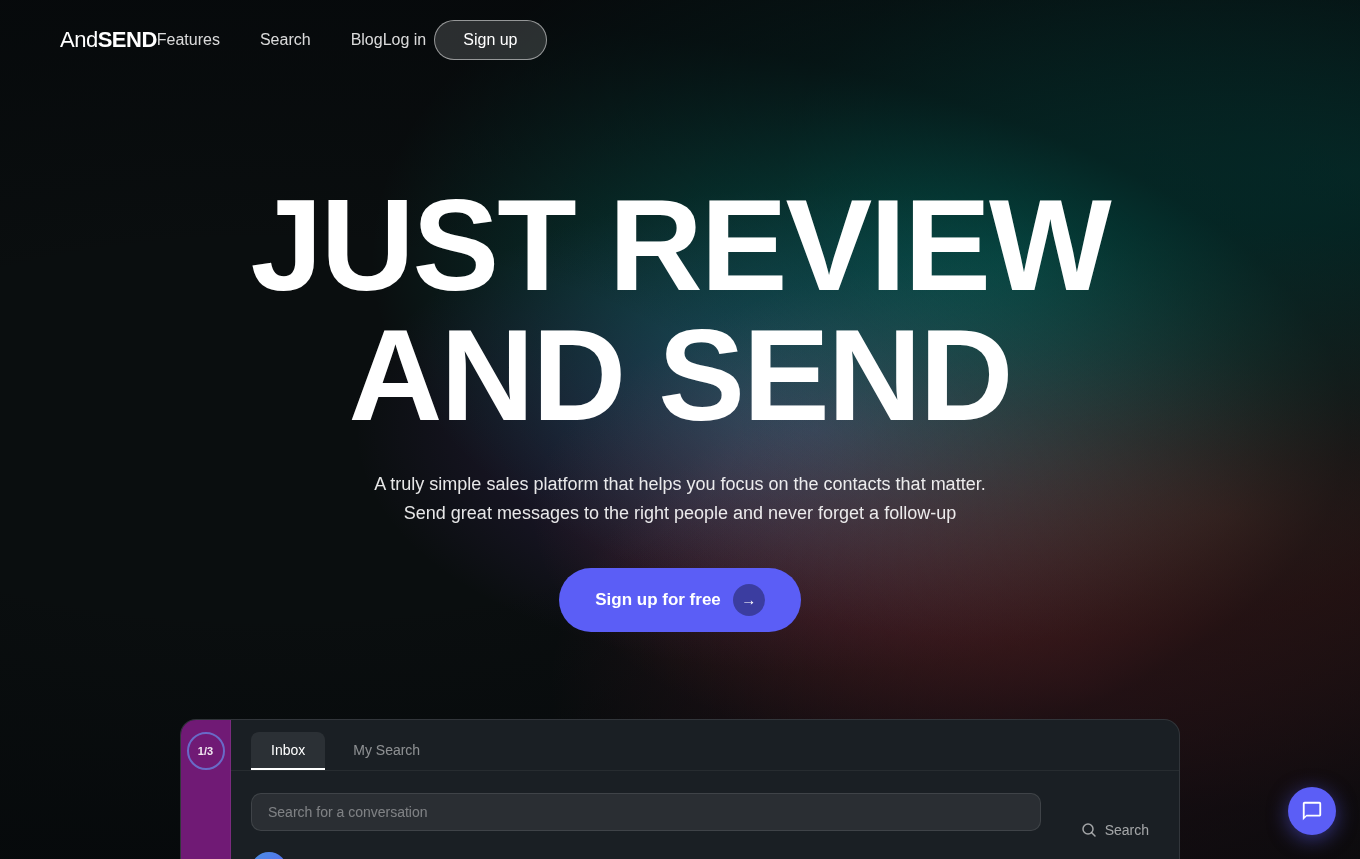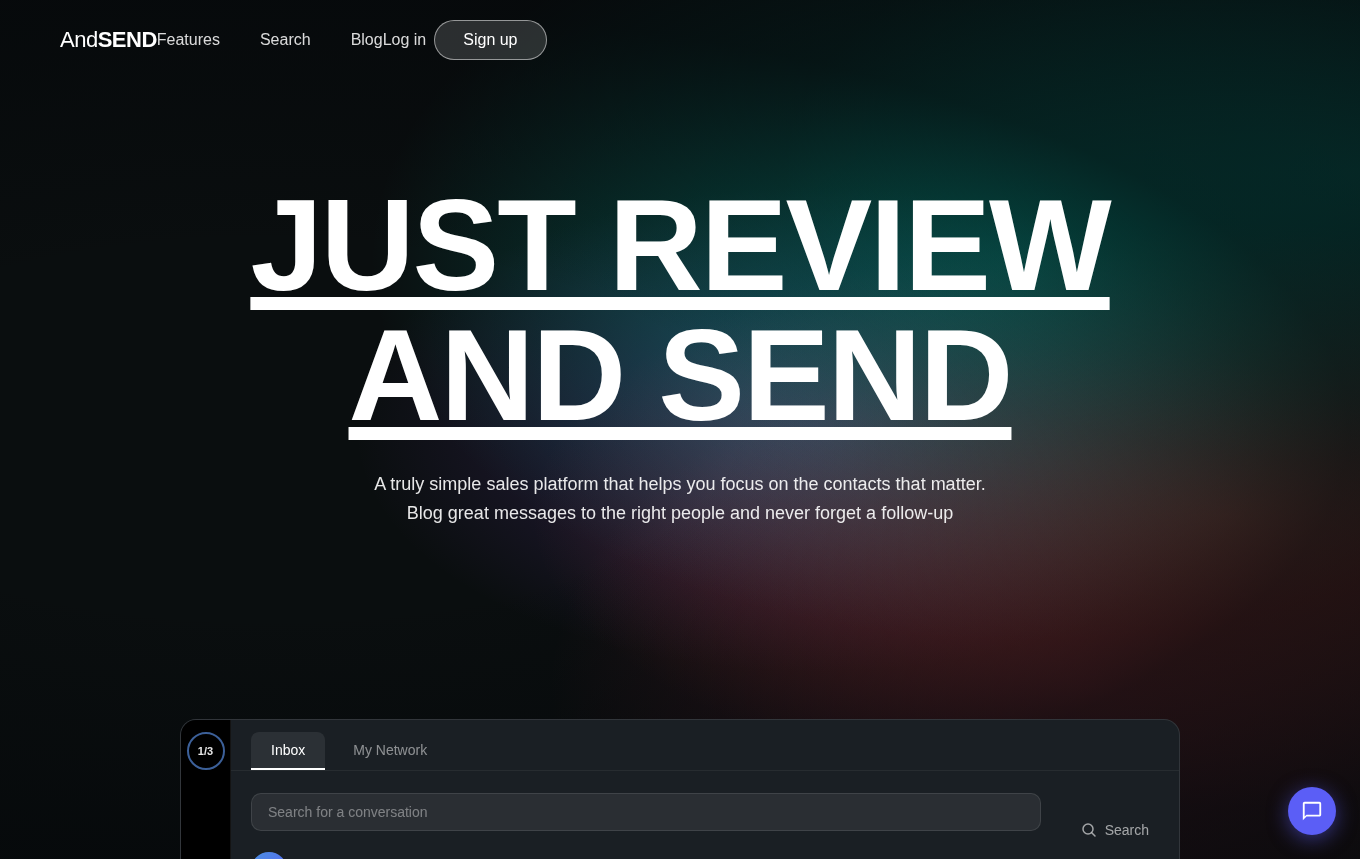--- a/index.html
+++ b/index.html
@@ -122,21 +122,20 @@
     }
 
     .hero-title {
       font-size: 130px;
       font-weight: 900;
       color: #fff;
       line-height: 1.0;
       letter-spacing: -2px;
       text-transform: uppercase;
       margin-bottom: 30px;
-      text-decoration: underline;
     }
 
     .hero-subtitle {
       color: rgba(255,255,255,0.9);
       font-size: 18px;
       font-weight: 400;
       line-height: 1.6;
       max-width: 700px;
       margin-bottom: 40px;
     }
@@ -178,21 +177,21 @@
       border-radius: 16px 16px 0 0;
       border: 1px solid rgba(255,255,255,0.1);
       border-bottom: none;
       overflow: hidden;
       z-index: 10;
       display: flex;
     }
 
     .app-sidebar {
       width: 50px;
-      background: #000000;
+      background: #701a75;
       border-right: 1px solid rgba(255,255,255,0.08);
       display: flex;
       flex-direction: column;
       align-items: center;
       padding: 12px 0;
     }
 
     .app-sidebar-counter {
       width: 38px;
       height: 38px;
@@ -333,32 +332,36 @@
   </div>
 </nav>
 
 <section class="hero">
   <h1 class="hero-title">
     <span>JUST REVIEW</span><br>
     <span>AND SEND</span>
   </h1>
   <p class="hero-subtitle">
     <span>A truly simple sales platform that helps you focus on the contacts that matter.</span><br>
-    <span>Blog great messages to the right people and never forget a follow-up</span>
+    <span>Send great messages to the right people and never forget a follow-up</span>
   </p>
+  <button class="btn-cta">
+    <span>Sign up for free</span>
+    <span class="btn-cta-arrow">→</span>
+  </button>
 </section>
 
 <div class="app-preview">
   <div class="app-sidebar">
     <div class="app-sidebar-counter">1/3</div>
   </div>
   <div class="app-main">
     <div class="app-tabs-row">
       <div class="app-tab active">Inbox</div>
-      <div class="app-tab">My Network</div>
+      <div class="app-tab">My Search</div>
     </div>
     <div class="app-content-row">
       <div class="app-search-bar">
         <span>Search for a conversation</span>
       </div>
       <div class="app-search-action">
         <svg width="16" height="16" viewBox="0 0 16 16" fill="none">
           <circle cx="7" cy="7" r="5" stroke="rgba(255,255,255,0.6)" stroke-width="1.5"></circle>
           <line x1="11" y1="11" x2="14" y2="14" stroke="rgba(255,255,255,0.6)" stroke-width="1.5" stroke-linecap="round"></line>
         </svg>

